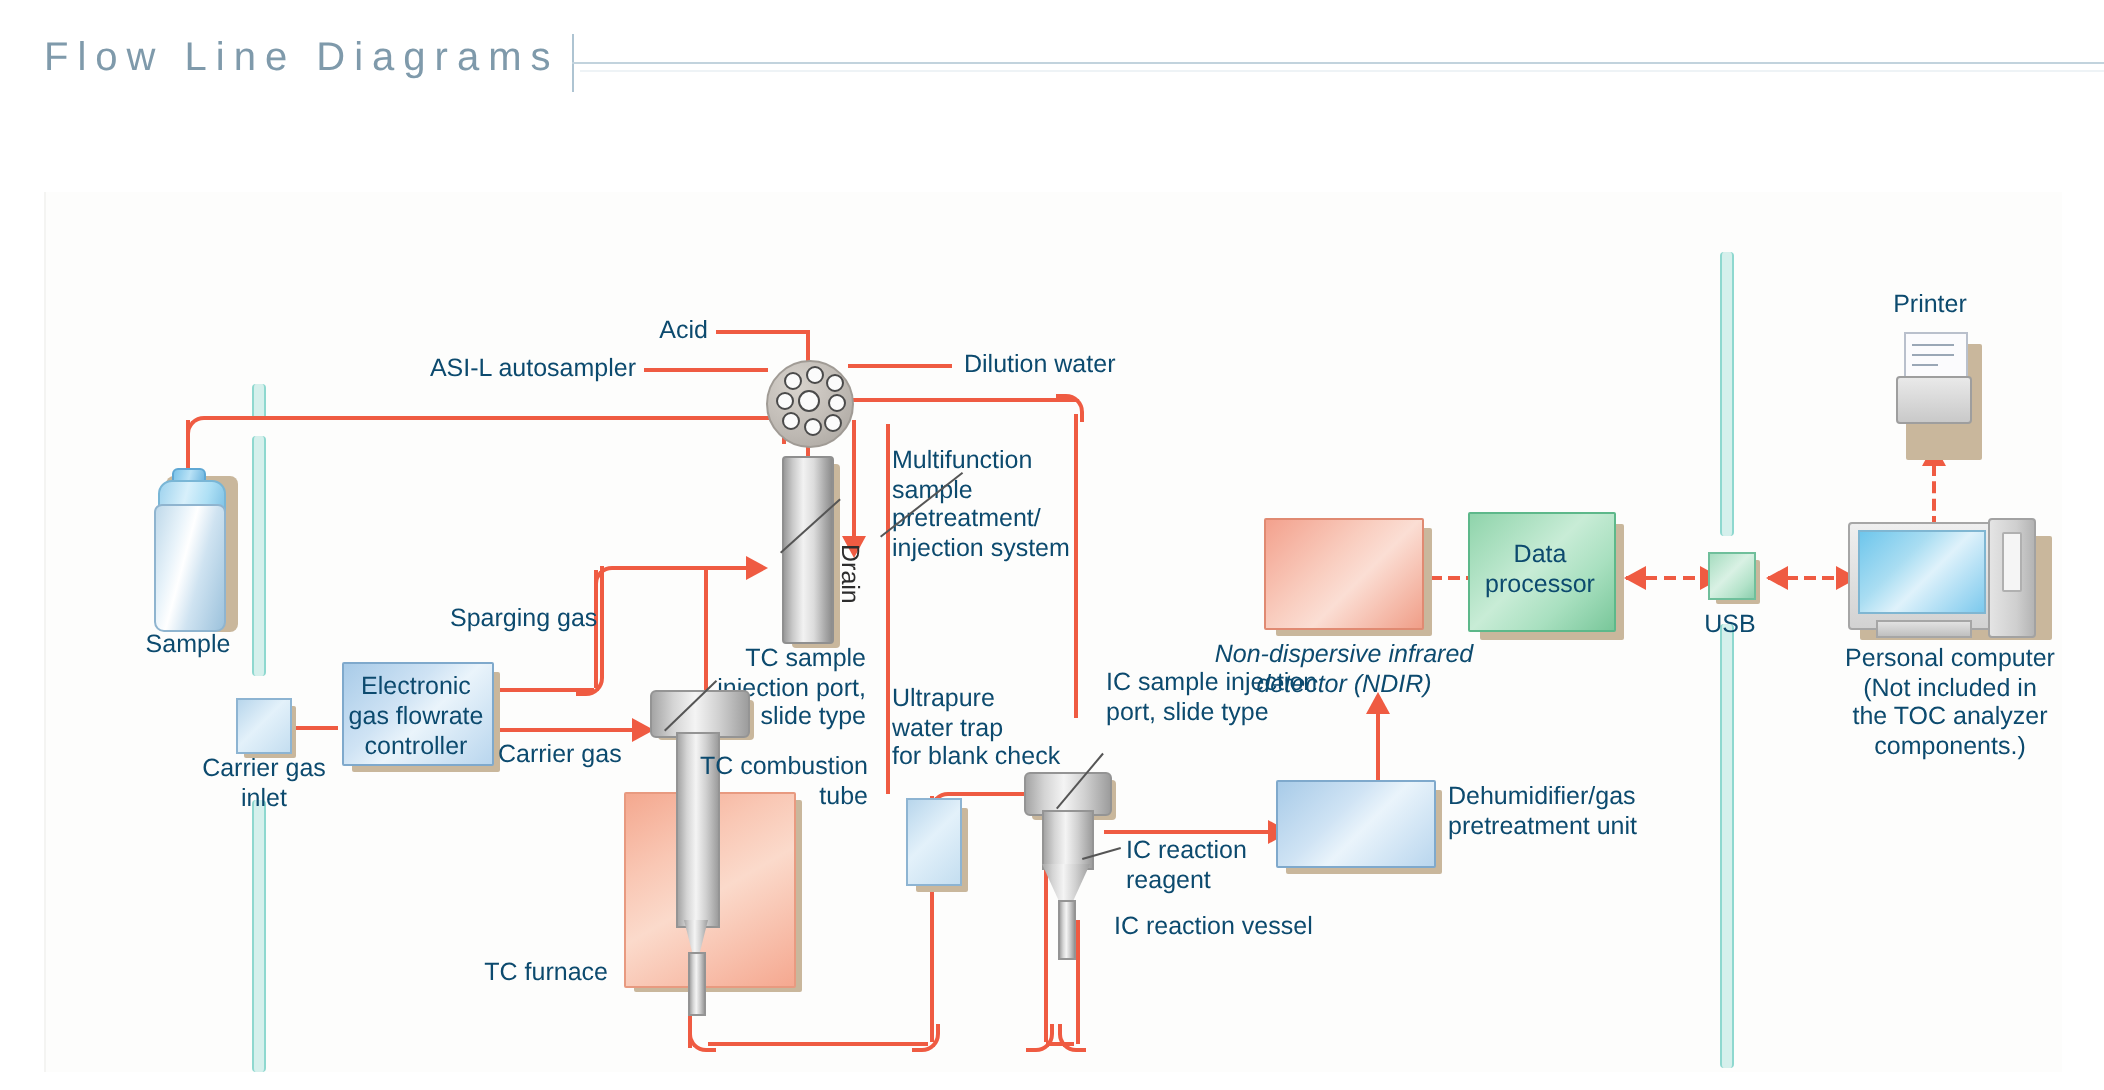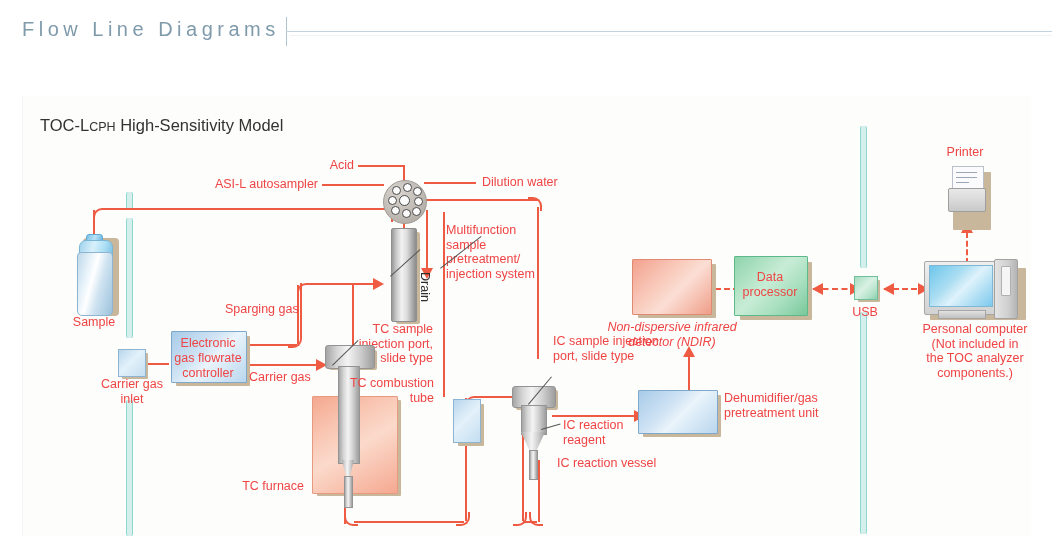--- a/index.html
+++ b/index.html
@@ -15,21 +15,21 @@
   .hdr-rule2{position:absolute;left:290px;top:35px;height:1px;width:762px;background:#eef3f6;}
 
   
   .panel{position:absolute;left:22px;top:96px;width:1008px;height:440px;
          background:#fdfdfc;border-left:1px solid #f4f4f2;}
   .diag-title{position:absolute;left:40px;top:116px;font-size:16.5px;color:#333;font-weight:400;
               white-space:nowrap;}
   .diag-title .sc{font-size:12.5px;}
 
   
-  .lb{position:absolute;font-size:12.5px;line-height:14.5px;color:#ef4444;white-space:pre;}
+  .lb{position:absolute;font-size:12.5px;line-height:14.5px;color:#0c4a6e;white-space:pre;}
   .lb.c{text-align:center;}
   .lb.r{text-align:right;}
   .vert{position:absolute;font-size:12.5px;color:#2d2d2d;
         transform:rotate(90deg);transform-origin:0 0;white-space:nowrap;}
 
   
   .teal{position:absolute;width:5px;background:#d5f0ec;
         border-left:1px solid #8ed8cf;border-right:1px solid #8ed8cf;border-radius:2px;}
 
   
@@ -132,21 +132,20 @@
 
 <div id="root">
 
   <div class="hdr-title">Flow Line Diagrams</div>
   <div class="hdr-tick"></div>
   <div class="hdr-rule"></div>
   <div class="hdr-rule2"></div>
 
   <div class="panel"></div>
 
-  <div class="diag-title"><span>TOC-L</span><span class="sc">CPH</span><span> High-Sensitivity Model</span></div>
 
   <div class="teal" style="left:126px;top:192px;height:18px;"></div>
   <div class="teal" style="left:126px;top:218px;height:120px;"></div>
   <div class="teal" style="left:126px;top:400px;height:136px;"></div>
   <div class="teal" style="left:860px;top:126px;height:142px;"></div>
   <div class="teal" style="left:860px;top:312px;height:222px;"></div>
 
   <div class="pv" style="left:93px;top:210px;height:30px;"></div>
   <div class="corner c-tl" style="left:93px;top:208px;width:12px;height:12px;"></div>
   <div class="ph" style="left:103px;top:208px;width:290px;"></div>
@@ -277,20 +276,23 @@
   <div class="metal-s" style="left:338px;top:366px;width:20px;height:96px;"></div>
   <div class="metal-s" style="left:342px;top:460px;width:12px;height:18px;
        clip-path:polygon(0 0,100% 0,62% 100%,38% 100%);border:none;"></div>
   <div class="metal-s" style="left:344px;top:476px;width:7px;height:30px;"></div>
   <div class="lb r" style="left:348px;top:376px;width:86px;">TC combustion
 tube</div>
   <div class="leader" style="left:332px;top:365px;width:36px;transform:rotate(-44deg);"></div>
 
   <div class="shadow" style="left:458px;top:404px;width:26px;height:42px;"></div>
   <div class="chip" style="left:453px;top:399px;width:26px;height:42px;"></div>
+  <div class="lb" style="left:446px;top:342px;">Ultrapure
+water trap
+for blank check</div>
 
   <div class="shadow" style="left:516px;top:390px;width:42px;height:20px;border-radius:2px;"></div>
   <div class="metal-s" style="left:512px;top:386px;width:42px;height:20px;border-radius:3px;"></div>
   <div class="metal-s" style="left:521px;top:405px;width:24px;height:28px;"></div>
   <div class="metal-s" style="left:521px;top:432px;width:24px;height:20px;
        clip-path:polygon(0 0,100% 0,62% 100%,38% 100%);border:none;"></div>
   <div class="metal-s" style="left:529px;top:450px;width:7px;height:28px;"></div>
   <div class="lb" style="left:553px;top:334px;">IC sample injection
 port, slide type</div>
   <div class="leader" style="left:528px;top:404px;width:36px;transform:rotate(-50deg);"></div>

